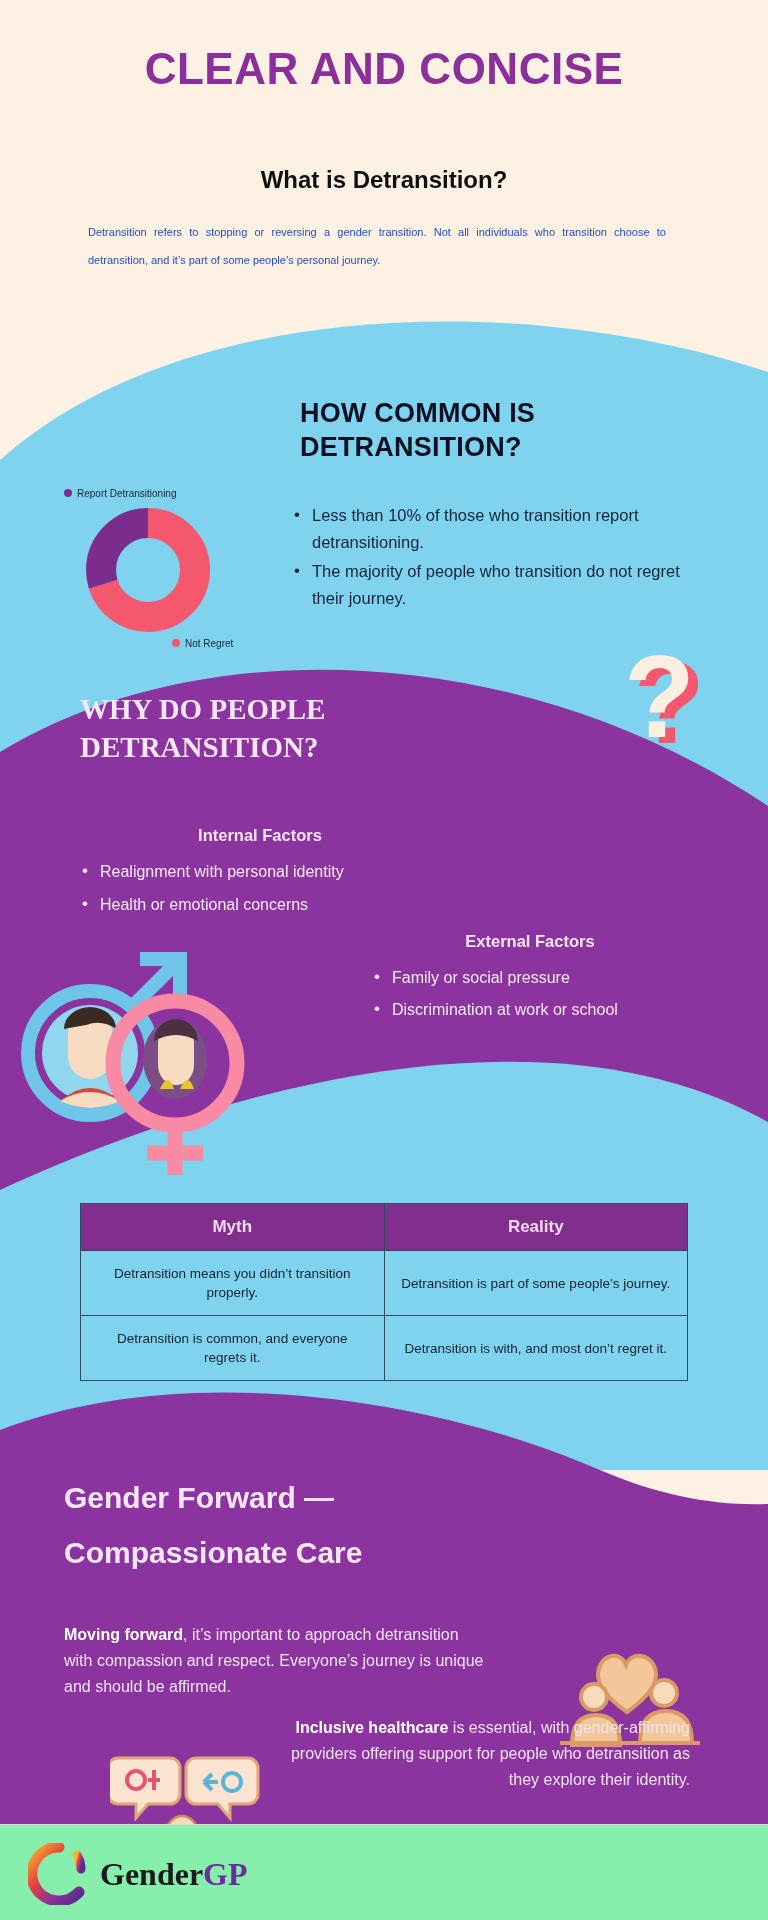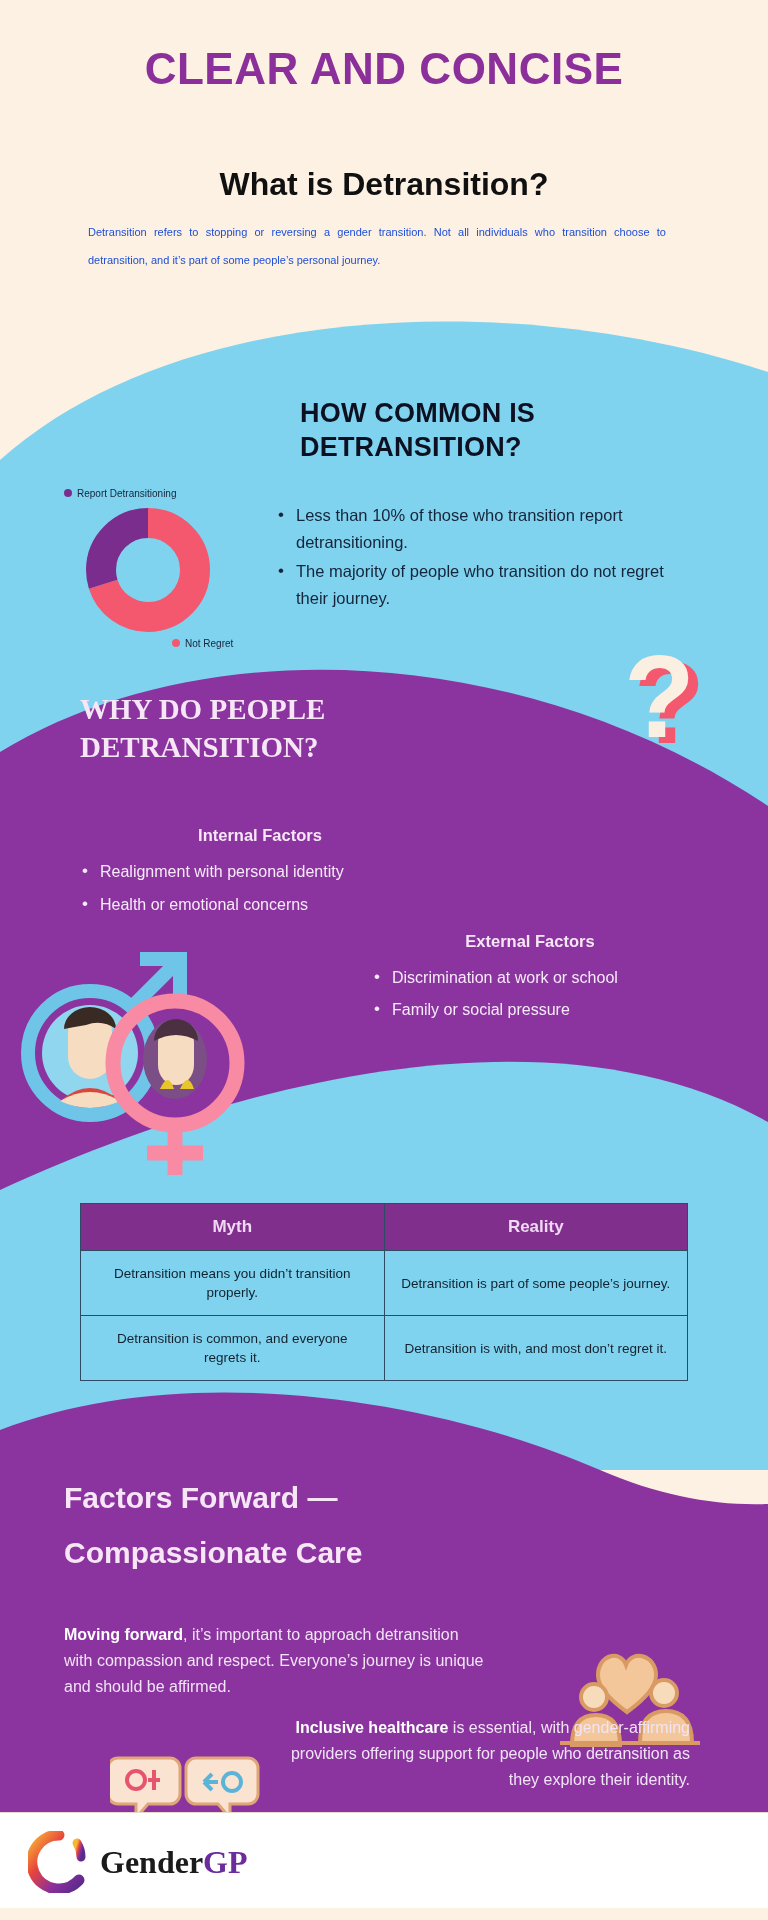--- a/index.html
+++ b/index.html
@@ -24,37 +24,37 @@
   
   .main-title {
     position: absolute; top: 44px; left: 0; width: 768px;
     text-align: center;
     font-size: 44px; font-weight: 700; letter-spacing: .5px;
     color: #8B2F9B;
   }
   .sub-title {
     position: absolute; top: 166px; left: 0; width: 768px;
     text-align: center;
-    font-size: 32px; font-weight: 700; color: #101010;
+    font-size: 24px; font-weight: 700; color: #101010;
   }
   .intro {
     position: absolute; top: 218px; left: 88px; width: 578px;
     font-size: 11px; line-height: 28px; color: #1d4ed8;
     text-align: justify;
   }
 
   
   .h2-common {
     position: absolute; top: 396px; left: 300px; width: 420px;
     text-align: left;
     font-size: 27px; font-weight: 700; line-height: 34px;
     color: #0d1020; letter-spacing: .2px;
   }
   .common-list {
-    position: absolute; top: 502px; left: 276px; width: 420px;
+    position: absolute; top: 502px; left: 292px; width: 420px;
     font-size: 16.5px; line-height: 27px; color: #16243a;
   }
   .common-list li { margin-bottom: 2px; }
   ul { list-style: none; }
   ul li { position: relative; padding-left: 20px; }
   ul li:before {
     content: "\2022"; position: absolute; left: 2px; top: -1px;
     font-size: 17px;
   }
 
@@ -128,22 +128,22 @@
   }
   .forward-body b { color: #FFFFFF; font-weight: 700; }
   .inclusive-body {
     position: absolute; top: 1715px; left: 280px; width: 410px;
     font-size: 16px; line-height: 26px; color: #F1E4F4; text-align: right;
   }
   .inclusive-body b { color: #FFFFFF; font-weight: 700; }
 
   
   .footer {
-    position: absolute; bottom: 12px; left: 0; width: 768px; height: 96px;
-    background: #ffffff; border-top: 1px solid #e7d9cb;
+    position: absolute; bottom: 0; left: 0; width: 768px; height: 96px;
+    background: #86efac; border-top: 1px solid #e7d9cb;
   }
   .logo-wrap { position: absolute; left: 28px; top: 18px;
                display: flex; align-items: center; gap: 10px; }
   .logo-text { font-family: "Liberation Serif", serif;
                font-size: 32px; font-weight: 700; color: #1b1b1b; }
   .logo-text .gp { color: #6C2D9C; }
 </style>
 </head>
 <body>
 
@@ -192,22 +192,22 @@
   </svg>
 
   <div class="internal-head">Internal Factors</div>
   <ul class="internal-list">
     <li>Realignment with personal identity</li>
     <li>Health or emotional concerns</li>
   </ul>
 
   <div class="external-head">External Factors</div>
   <ul class="external-list">
+    <li>Family or social pressure</li>
     <li>Discrimination at work or school</li>
-    <li>Family or social pressure</li>
   </ul>
 
   <svg style="position:absolute;top:925px;left:-10px" width="290" height="250" viewBox="0 0 290 250">
 
     <g>
       <circle cx="100" cy="128" r="62" fill="none" stroke="#6EC5E8" stroke-width="14"></circle>
       <path d="M140,84 L190,34" stroke="#6EC5E8" stroke-width="14" fill="none"></path>
       <path d="M150,34 L190,34 L190,74" stroke="#6EC5E8" stroke-width="14" fill="none" stroke-linejoin="miter"></path>
     </g>
 
@@ -247,21 +247,21 @@
         <td>Detransition is part of some people’s journey.</td>
       </tr>
       <tr>
         <td>Detransition is common, and everyone regrets it.</td>
         <td>Detransition is with, and most don’t regret it.</td>
       </tr>
     </tbody>
   </table>
 
   <div class="h2-forward">
-    <div>Factors Forward —</div>
+    <div>Gender Forward —</div>
     <div>Compassionate Care</div>
   </div>
 
   <div class="forward-body"><b>Moving forward</b><span>, it’s important to approach detransition with compassion and respect. Everyone’s journey is unique and should be affirmed.</span></div>
 
   <svg style="position:absolute;top:1623px;left:560px" width="140" height="130" viewBox="0 0 140 130">
     <path d="M58,46 C58,26 34,20 28,36 C22,20 0,26 0,46 C0,64 28,82 29,83 C30,82 58,64 58,46 Z" transform="translate(38,6)" fill="#F4C79A" stroke="#D99B63" stroke-width="4"></path>
     <circle cx="34" cy="74" r="13" fill="#F7DCBC" stroke="#D99B63" stroke-width="4"></circle>
     <circle cx="104" cy="70" r="13" fill="#F7DCBC" stroke="#D99B63" stroke-width="4"></circle>
     <path d="M12,122 q0,-30 24,-30 q24,0 24,30 z" fill="#F4C79A" stroke="#D99B63" stroke-width="4"></path>

